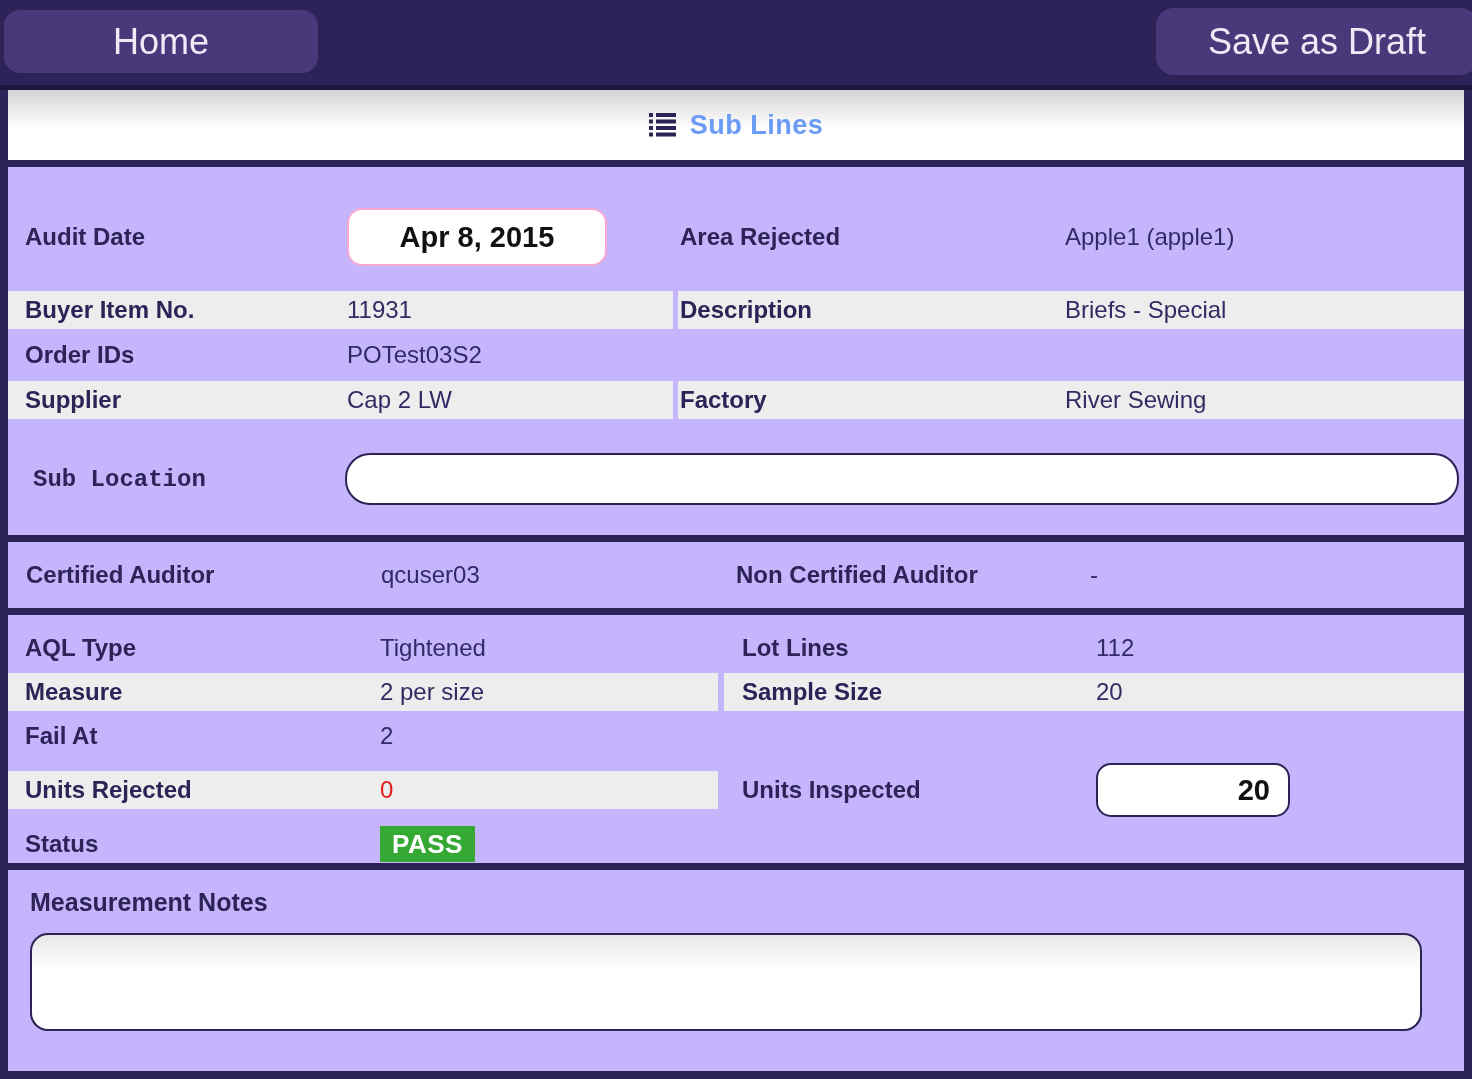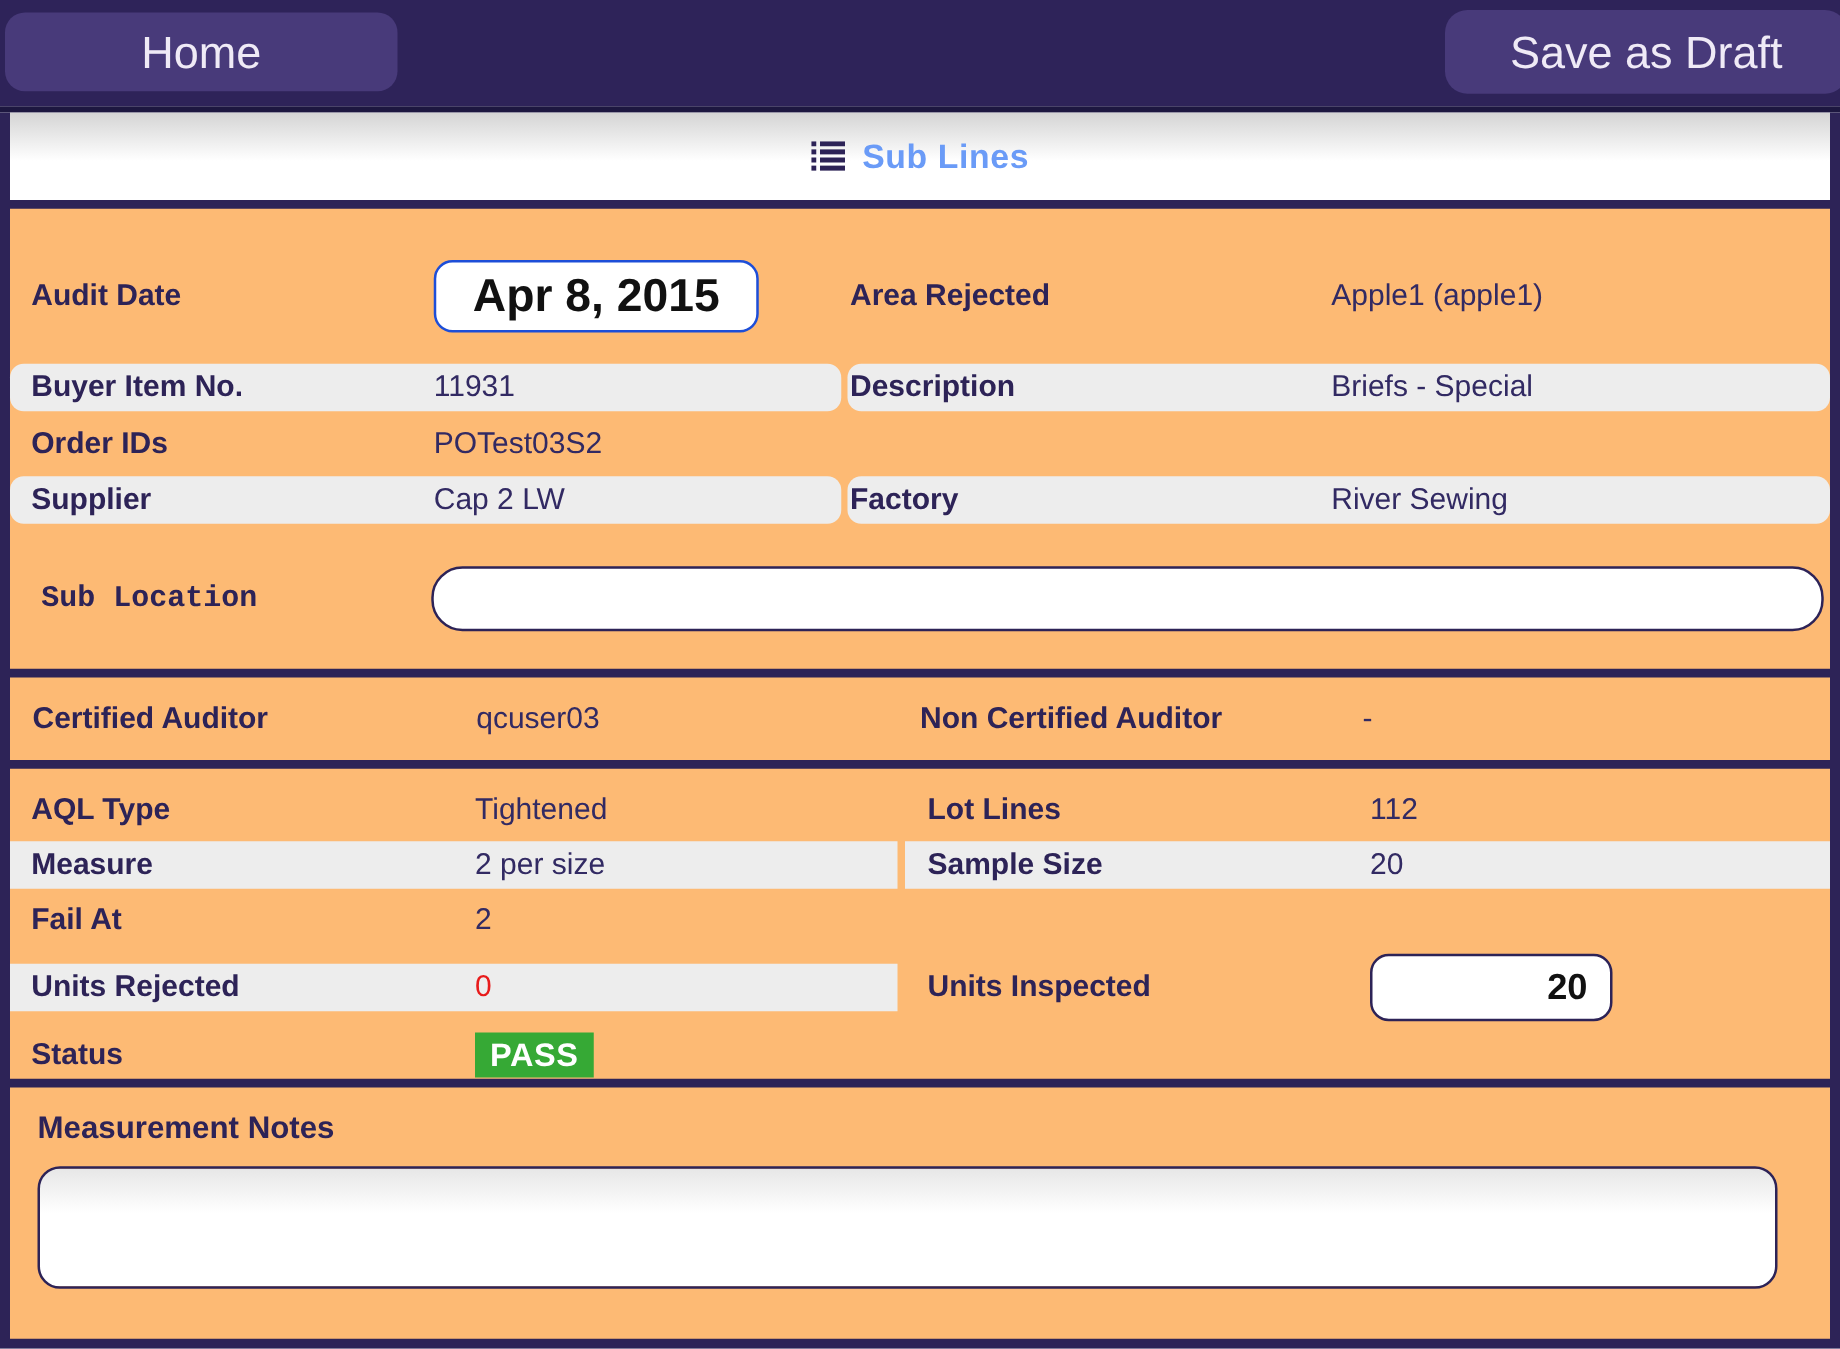--- a/index.html
+++ b/index.html
@@ -13,21 +13,21 @@
   .pill-btn{position:absolute;border:none;color:#efeaf6;background:#483a7a;
             font-family:inherit;font-size:36px;font-weight:400;cursor:pointer;
             display:flex;align-items:center;justify-content:center;}
   .home-btn{left:4px;top:10px;width:314px;height:63px;border-radius:16px;}
   .save-btn{right:-6px;top:8px;width:322px;height:67px;border-radius:18px;}
   .topbar-shadow{height:5px;background:#1d1740;flex:0 0 auto;}
 
   
   .content{flex:1 1 auto;background:#2d2357;padding:0 8px 8px 8px;
            display:flex;flex-direction:column;gap:7px;}
-  .panel{background:#fdba74;box-sizing:border-box;}
+  .panel{background:#c4b5fd;box-sizing:border-box;}
 
   
   .sublines-bar{height:70px;background:linear-gradient(to bottom,#d4d4d4 0,#ffffff 55%);
                 display:flex;align-items:center;justify-content:center;gap:14px;
                 cursor:pointer;}
   .sublines-label{color:#6a9bf7;font-size:27px;font-weight:700;letter-spacing:.5px;}
   .list-icon{width:27px;height:24px;display:block;}
 
   
   .frow{display:flex;}
@@ -37,25 +37,25 @@
   .val{color:#322a63;font-weight:400;font-size:24px;white-space:nowrap;}
   .val.red{color:#e81b1b;}
 
   
   .panel-fields{height:368px;padding-top:16px;}
   .panel-fields .cell-l{width:665px;padding-left:17px;}
   .panel-fields .cell-l .lbl{width:322px;}
   .panel-fields .cell-r{flex:1;margin-left:5px;padding-left:2px;}
   .panel-fields .cell-r .lbl{width:385px;}
   .row-std{height:38px;margin-bottom:7px;}
-  .row-std .cell{height:38px;border-radius:11px;}
+  .row-std .cell{height:38px;}
   .row-tall{height:108px;align-items:center;}
-  .date-box{width:256px;height:54px;border:2px solid #1d4ed8;border-radius:15px;
+  .date-box{width:256px;height:54px;border:2px solid #f9a8d4;border-radius:15px;
             display:flex;align-items:center;justify-content:center;
-            font-size:37px;font-weight:700;color:#111;background:#fff;cursor:pointer;}
+            font-size:29px;font-weight:700;color:#111;background:#fff;cursor:pointer;}
   .row-subloc{margin-top:12px;height:96px;display:flex;align-items:center;}
   .row-subloc .lbl{width:312px;padding-left:25px;font-family:Liberation Mono, monospace;}
   .subloc-input{width:1070px;height:48px;border:2px solid #2d2357;border-radius:25px;
                 font-family:inherit;font-size:24px;color:#111;padding:0 20px;outline:none;}
 
   
   .panel-auditors{height:66px;display:flex;align-items:center;}
   .panel-auditors .cell-l{width:710px;padding-left:18px;}
   .panel-auditors .cell-l .lbl{width:355px;}
   .panel-auditors .cell-r{flex:1;padding-left:18px;}

